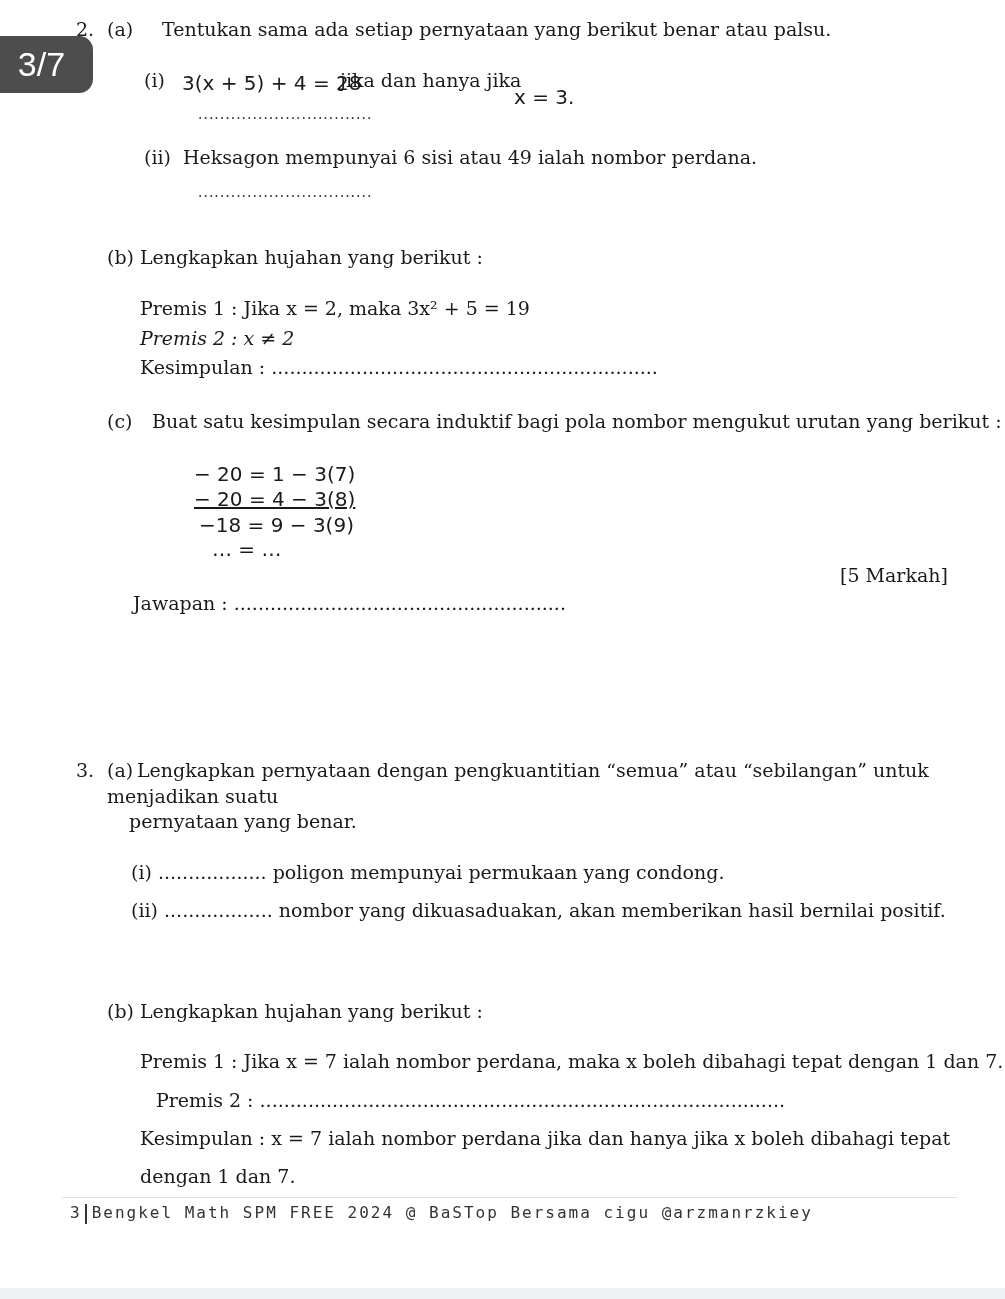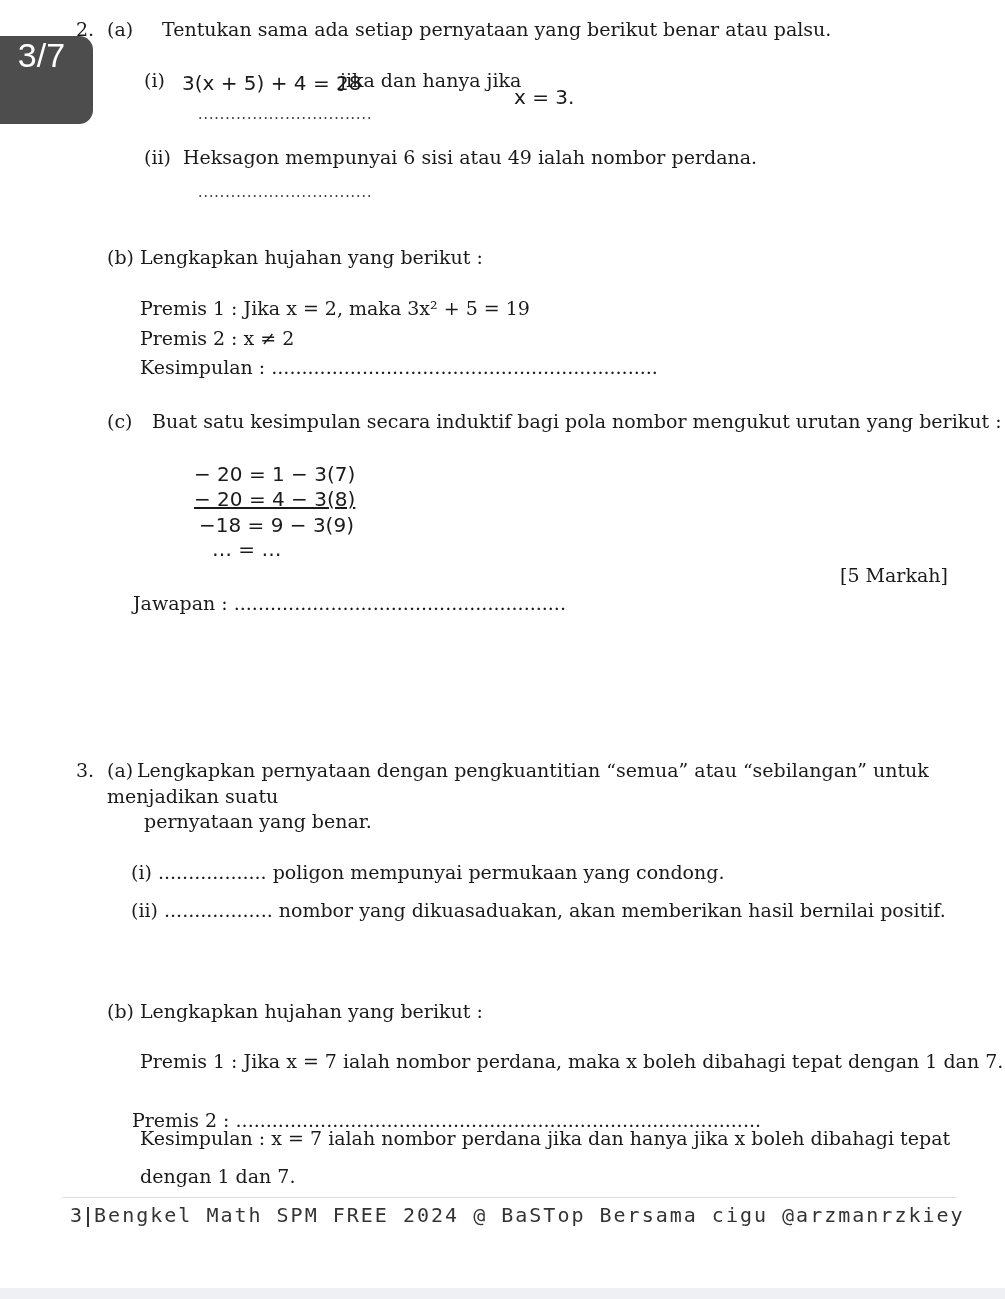--- a/index.html
+++ b/index.html
@@ -5,29 +5,29 @@
   html, body { margin:0; padding:0; }
   body {
     width:1005px; height:1299px; position:relative; overflow:hidden;
     background:#ffffff; color:#1a1a1a;
     font-family:"DejaVu Serif", serif; font-size:19px;
   }
   .abs { position:absolute; white-space:nowrap; line-height:1.2; }
   .math { font-family:"DejaVu Sans", sans-serif; font-size:20px; }
   .dots { color:#333; letter-spacing:1px; }
   .badge {
-    position:absolute; left:0; top:36px; width:93px; height:88px;
+    position:absolute; left:0; top:36px; width:93px; height:57px;
     background:#4d4d4d; border-radius:0 14px 14px 0;
     color:#fff; font-family:"Liberation Sans", sans-serif; font-size:34px;
-    display:flex; align-items:flex-start; justify-content:center; padding-right:10px; box-sizing:border-box;
+    display:flex; align-items:center; justify-content:center; padding-right:10px; box-sizing:border-box;
   }
   .footer-line { position:absolute; left:62px; top:1197px; width:895px; height:1px; background:#e0e0e0; }
   .footer {
     position:absolute; left:70px; top:1203px; font-family:"DejaVu Sans Mono", monospace;
-    font-size:20px; color:#333; letter-spacing:2px; white-space:nowrap;
+    font-size:16px; color:#333; letter-spacing:2px; white-space:nowrap;
   }
   .footer .bar { display:inline-block; width:2px; height:20px; background:#333; vertical-align:middle; margin:0 5px 0 3px; }
   .bottom-strip { position:absolute; left:0; top:1288px; width:1005px; height:11px; background:#eef0f3; }
 </style>
 </head>
 <body>
 
 <div class="badge">
     <span>3/7</span>
   </div>
@@ -42,44 +42,44 @@
 <div class="abs math" style="left:514px;top:85px;">x = 3.</div>
 <div class="abs dots" style="left:198px;top:106px;font-size:14px;">................................</div>
 
 <div class="abs" style="left:144px;top:146px;">(ii)</div>
 <div class="abs" style="left:183px;top:146px;">Heksagon mempunyai 6 sisi atau 49 ialah nombor perdana.</div>
 <div class="abs dots" style="left:198px;top:184px;font-size:14px;">................................</div>
 
 <div class="abs" style="left:107px;top:246px;">(b)</div>
 <div class="abs" style="left:140px;top:246px;">Lengkapkan hujahan yang berikut :</div>
 <div class="abs" style="left:140px;top:297px;">Premis 1 : Jika x = 2, maka 3x² + 5 = 19</div>
-<div class="abs" style="left:140px;top:327px;">Premis 2 : x ≠ 2</div>
+<div class="abs" style="left:140px;top:327px;font-style:italic;">Premis 2 : x ≠ 2</div>
 <div class="abs" style="left:140px;top:356px;">Kesimpulan : ................................................................</div>
 
 <div class="abs" style="left:107px;top:410px;">(c)</div>
 <div class="abs" style="left:152px;top:410px;">Buat satu kesimpulan secara induktif bagi pola nombor mengukut urutan yang berikut :</div>
 <div class="abs math" style="left:194px;top:462px;">− 20 = 1 − 3(7)</div>
 <div class="abs math" style="left:194px;top:487px;text-decoration:underline;">− 20 = 4 − 3(8)</div>
 <div class="abs math" style="left:199px;top:513px;">−18 = 9 − 3(9)</div>
 <div class="abs math" style="left:212px;top:537px;">… = …</div>
 <div class="abs" style="left:840px;top:564px;">[5 Markah]</div>
 <div class="abs" style="left:133px;top:592px;">Jawapan : .......................................................</div>
 
 <div class="abs" style="left:76px;top:759px;">3.</div>
 <div class="abs" style="left:107px;top:759px;">(a)</div>
 <div class="abs" style="left:137px;top:759px;">Lengkapkan pernyataan dengan pengkuantitian “semua” atau “sebilangan” untuk</div>
 <div class="abs" style="left:107px;top:785px;">menjadikan suatu</div>
-<div class="abs" style="left:144px;top:810px;text-align:right;">pernyataan yang benar.</div>
+<div class="abs" style="left:129px;top:810px;text-align:right;">pernyataan yang benar.</div>
 <div class="abs" style="left:131px;top:861px;">(i)   .................. poligon mempunyai  permukaan yang condong.</div>
 <div class="abs" style="left:131px;top:899px;">(ii)   .................. nombor yang dikuasaduakan, akan memberikan hasil bernilai positif.</div>
 
 <div class="abs" style="left:107px;top:1000px;">(b)</div>
 <div class="abs" style="left:140px;top:1000px;">Lengkapkan hujahan yang berikut :</div>
 <div class="abs" style="left:140px;top:1050px;">Premis 1 : Jika x = 7 ialah nombor perdana, maka x boleh dibahagi tepat dengan 1 dan 7.</div>
-<div class="abs" style="left:132px;top:1089px;margin-top:20px;">Premis 2 : .......................................................................................</div>
+<div class="abs" style="left:156px;top:1089px;">Premis 2 : .......................................................................................</div>
 <div class="abs" style="left:140px;top:1127px;">Kesimpulan : x = 7 ialah nombor perdana jika dan hanya jika x boleh dibahagi tepat</div>
 <div class="abs" style="left:140px;top:1165px;">dengan 1 dan 7.</div>
 
 <div class="footer-line"></div>
 <div class="footer">
   <span>3</span><span class="bar"></span><span>Bengkel Math SPM FREE 2024 @ BaSTop Bersama cigu @arzmanrzkiey</span>
 </div>
 <div class="bottom-strip"></div>
 
 </body></html>

